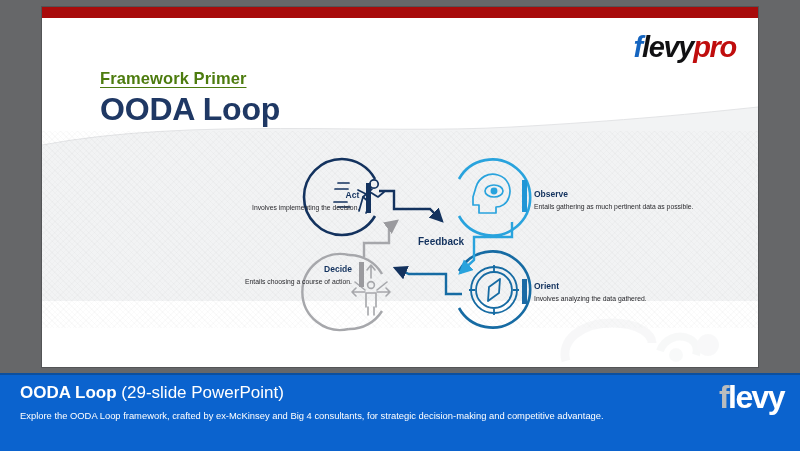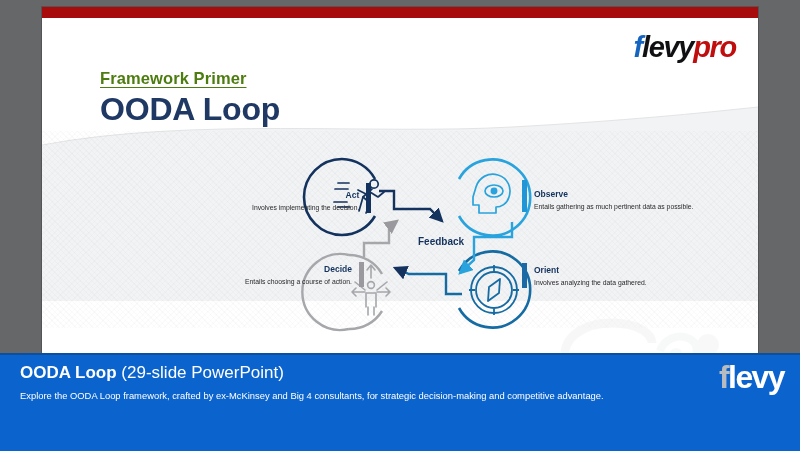--- a/index.html
+++ b/index.html
@@ -77,31 +77,31 @@
   .left-block .txt{text-align:right;align-items:flex-end;margin-right:7px;}
   
   .right-block .txt{text-align:left;margin-left:7px;}
 
   #blk-act{left:210px;top:176px;}
   #blk-act .bar{height:30px;background:#13325e;}
   #blk-observe{left:480px;top:173px;}
   #blk-observe .bar{height:32px;background:#2196d6;}
   #blk-decide{left:203px;top:255px;}
   #blk-decide .bar{height:25px;background:#9a9a9e;}
-  #blk-orient{left:480px;top:256px;}
+  #blk-orient{left:480px;top:272px;}
   #blk-orient .bar{height:25px;background:#1b6aa5;}
 
   #feedback-lbl{
     position:absolute;left:376px;top:229px;
     font-size:10px;font-weight:bold;color:#13325e;white-space:nowrap;
   }
 
   
   #footer{
-    position:absolute;left:0;bottom:0;width:800px;height:98px;
+    position:absolute;left:0;bottom:0;width:800px;height:78px;
     background:#0b63ce;overflow:hidden;
   }
   #footer-rule{position:absolute;left:0;top:0;width:100%;height:2px;background:#0c4f9e;}
   #f-title{
     position:absolute;left:20px;top:10px;
     font-size:17px;color:#ffffff;white-space:nowrap;
   }
   #f-title .b{font-weight:bold;}
   #f-title .n{font-weight:normal;}
   #f-desc{

